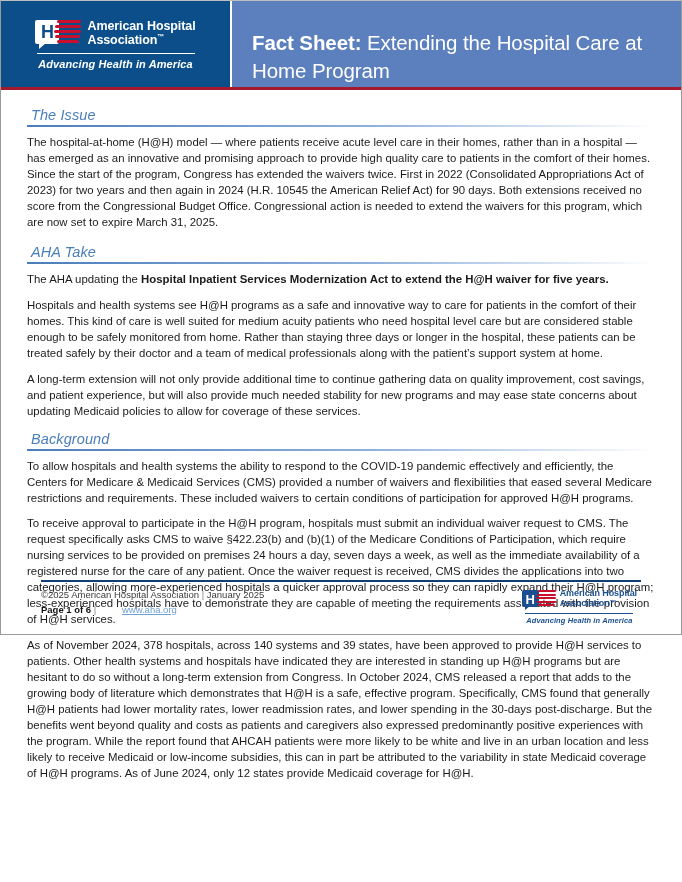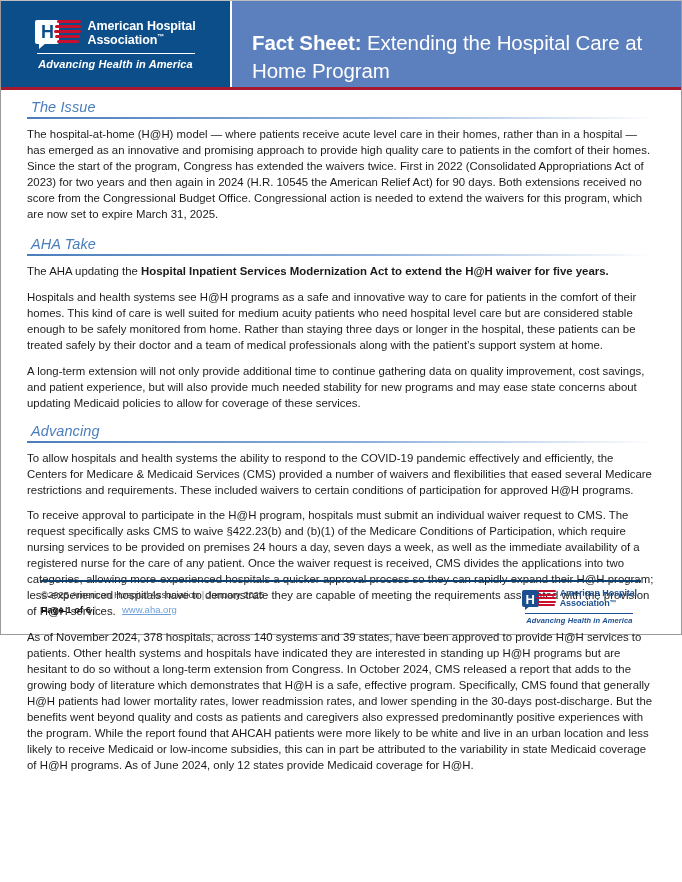--- a/index.html
+++ b/index.html
@@ -140,21 +140,21 @@
   }
 
   .header-rule-red {
     height: 3px;
     background: #a6192e;
     width: 100%;
   }
 
   
   .content {
-    padding: 9px 26px 0 26px;
+    padding: 17px 26px 0 26px;
   }
 
   .section-head {
     color: #4a7ebb;
     font: italic 14.5px "Liberation Sans", sans-serif;
     margin: 0 0 2px 4px;
     letter-spacing: 0.1px;
   }
   .section-rule {
     height: 2px;
@@ -302,21 +302,21 @@
       </p>
       <p class="body">
         <span>Hospitals and health systems see H@H programs as a safe and innovative way to care for patients in the comfort of their homes. This kind of care is well suited for medium acuity patients who need hospital level care but are considered stable enough to be safely monitored from home. Rather than staying three days or longer in the hospital, these patients can be treated safely by their doctor and a team of medical professionals along with the patient’s support system at home.</span>
       </p>
       <p class="body">
         <span>A long-term extension will not only provide additional time to continue gathering data on quality improvement, cost savings, and patient experience, but will also provide much needed stability for new programs and may ease state concerns about updating Medicaid policies to allow for coverage of these services.</span>
       </p>
     </div>
 
     <div class="block">
-      <div class="section-head">Advancing</div>
+      <div class="section-head">Background</div>
       <div class="section-rule"></div>
       <p class="body">
         <span>To allow hospitals and health systems the ability to respond to the COVID-19 pandemic effectively and efficiently, the Centers for Medicare &amp; Medicaid Services (CMS) provided a number of waivers and flexibilities that eased several Medicare restrictions and requirements. These included waivers to certain conditions of participation for approved H@H programs.</span>
       </p>
       <p class="body">
         <span>To receive approval to participate in the H@H program, hospitals must submit an individual waiver request to CMS. The request specifically asks CMS to waive §422.23(b) and (b)(1) of the Medicare Conditions of Participation, which require nursing services to be provided on premises 24 hours a day, seven days a week, as well as the immediate availability of a registered nurse for the care of any patient. Once the waiver request is received, CMS divides the applications into two categories, allowing more-experienced hospitals a quicker approval process so they can rapidly expand their H@H program; less-experienced hospitals have to demonstrate they are capable of meeting the requirements associated with the provision of H@H services.</span>
       </p>
       <p class="body">
         <span>As of November 2024, 378 hospitals, across 140 systems and 39 states, have been approved to provide H@H services to patients.  Other health systems and hospitals have indicated they are interested in standing up H@H programs but are hesitant to do so without a long-term extension from Congress. In October 2024, CMS released a report that adds to the growing body of literature which demonstrates that H@H is a safe, effective program. Specifically, CMS found that generally H@H patients had lower mortality rates, lower readmission rates, and lower spending in the 30-days post-discharge. But the benefits went beyond quality and costs as patients and caregivers also expressed predominantly positive experiences with the program. While the report found that AHCAH patients were more likely to be white and live in an urban location and less likely to receive Medicaid or low-income subsidies, this can in part be attributed to the variability in state Medicaid coverage of H@H programs. As of June 2024, only 12 states provide Medicaid coverage for H@H.</span>
       </p>

